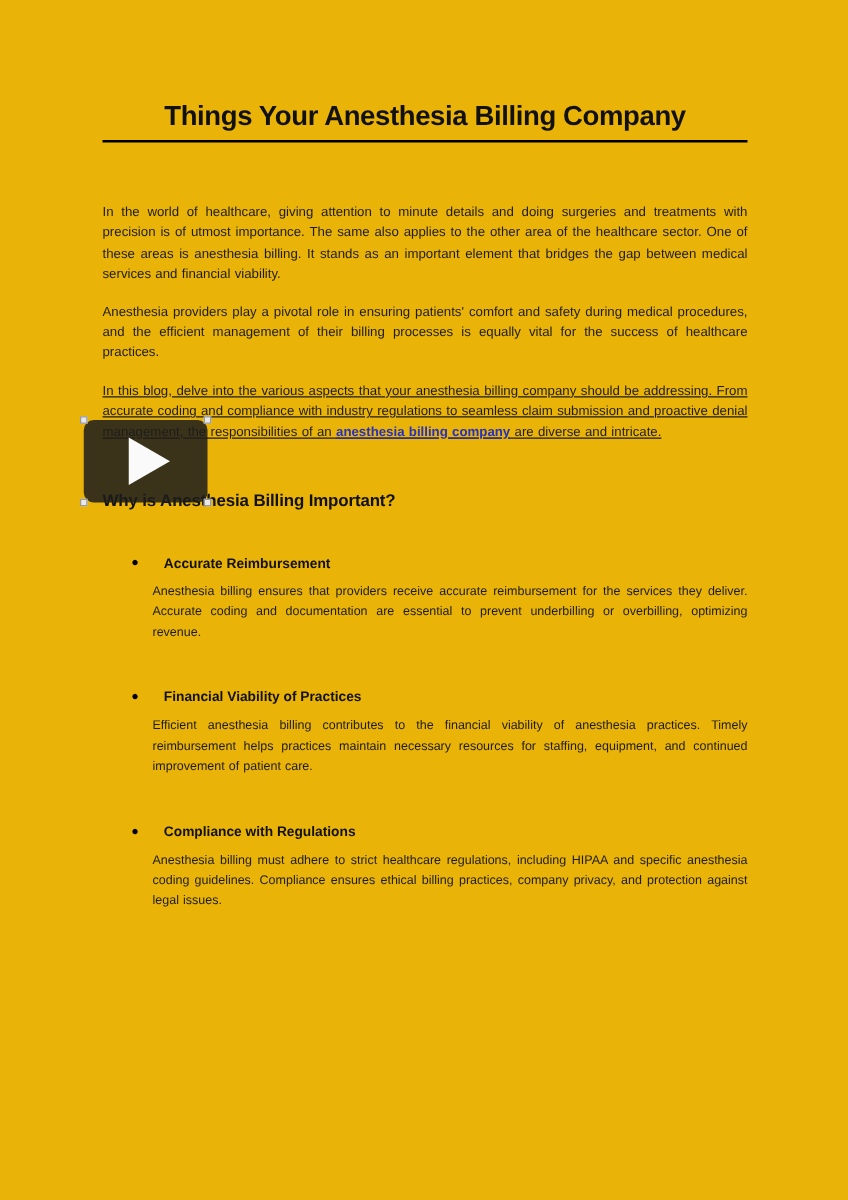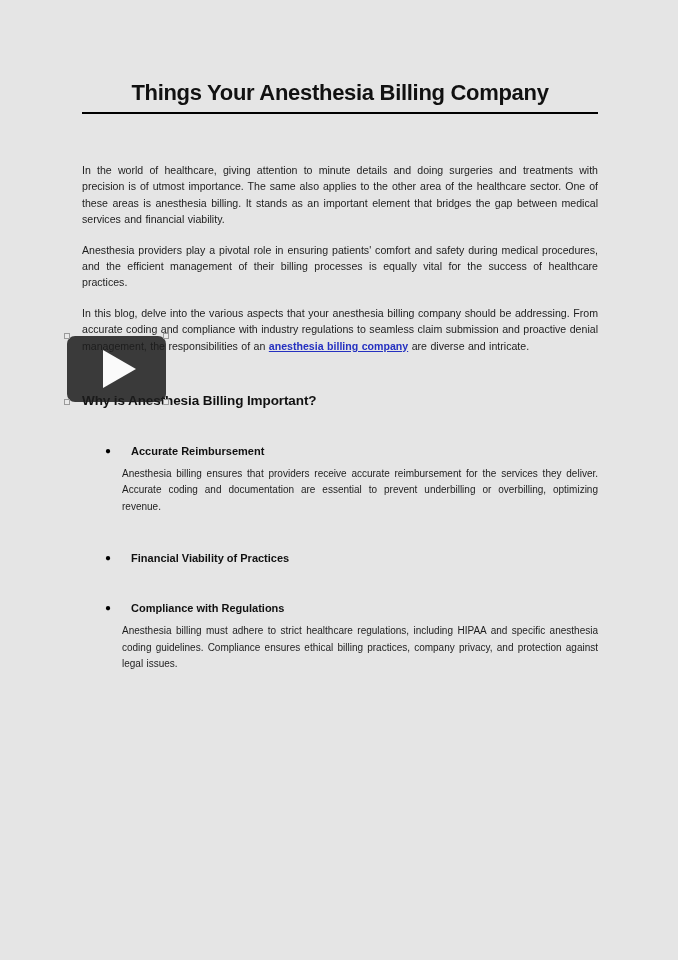--- a/index.html
+++ b/index.html
@@ -7,21 +7,21 @@
   body {
     background: #ffffff;
     font-family: "Liberation Sans", sans-serif;
     color: #1d1d1d;
     overflow: hidden;
   }
   .page {
     position: relative;
     width: 678px;
     height: 960px;
-    background: #e5e5e5;
+    background: #eab308;
   }
   .content {
     position: relative;
     padding: 0 80px 0 82px;
     width: 678px;
   }
   .title {
     padding-top: 76px;
     text-align: center;
     font-size: 22px;
@@ -38,21 +38,21 @@
   }
   p.body {
     font-size: 10.6px;
     line-height: 16.4px;
     text-align: justify;
     margin-bottom: 14px;
     color: #1d1d1d;
     word-spacing: 0.5px;
   }
   p.first { margin-top: 48px; }
-  p.last { margin-bottom: 0; }
+  p.last { margin-bottom: 0; text-decoration: underline; }
   a.doclink {
     color: #2430c0;
     font-weight: bold;
     text-decoration: underline;
     cursor: pointer;
   }
   h2.section-heading {
     font-size: 13.5px;
     font-weight: bold;
     color: #111111;
@@ -147,20 +147,21 @@
         <span class="bullet-label">Accurate Reimbursement</span>
       </div>
       <p class="bullet-text">Anesthesia billing ensures that providers receive accurate reimbursement for the services they deliver. Accurate coding and documentation are essential to prevent underbilling or overbilling, optimizing revenue.</p>
     </div>
 
     <div class="bullet-item">
       <div class="bullet-row">
         <span class="bullet-dot">●</span>
         <span class="bullet-label">Financial Viability of Practices</span>
       </div>
+      <p class="bullet-text">Efficient anesthesia billing contributes to the financial viability of anesthesia practices. Timely reimbursement helps practices maintain necessary resources for staffing, equipment, and continued improvement of patient care.</p>
     </div>
 
     <div class="bullet-item">
       <div class="bullet-row">
         <span class="bullet-dot">●</span>
         <span class="bullet-label">Compliance with Regulations</span>
       </div>
       <p class="bullet-text">Anesthesia billing must adhere to strict healthcare regulations, including HIPAA and specific anesthesia coding guidelines. Compliance ensures ethical billing practices, company privacy, and protection against legal issues.</p>
     </div>
 

